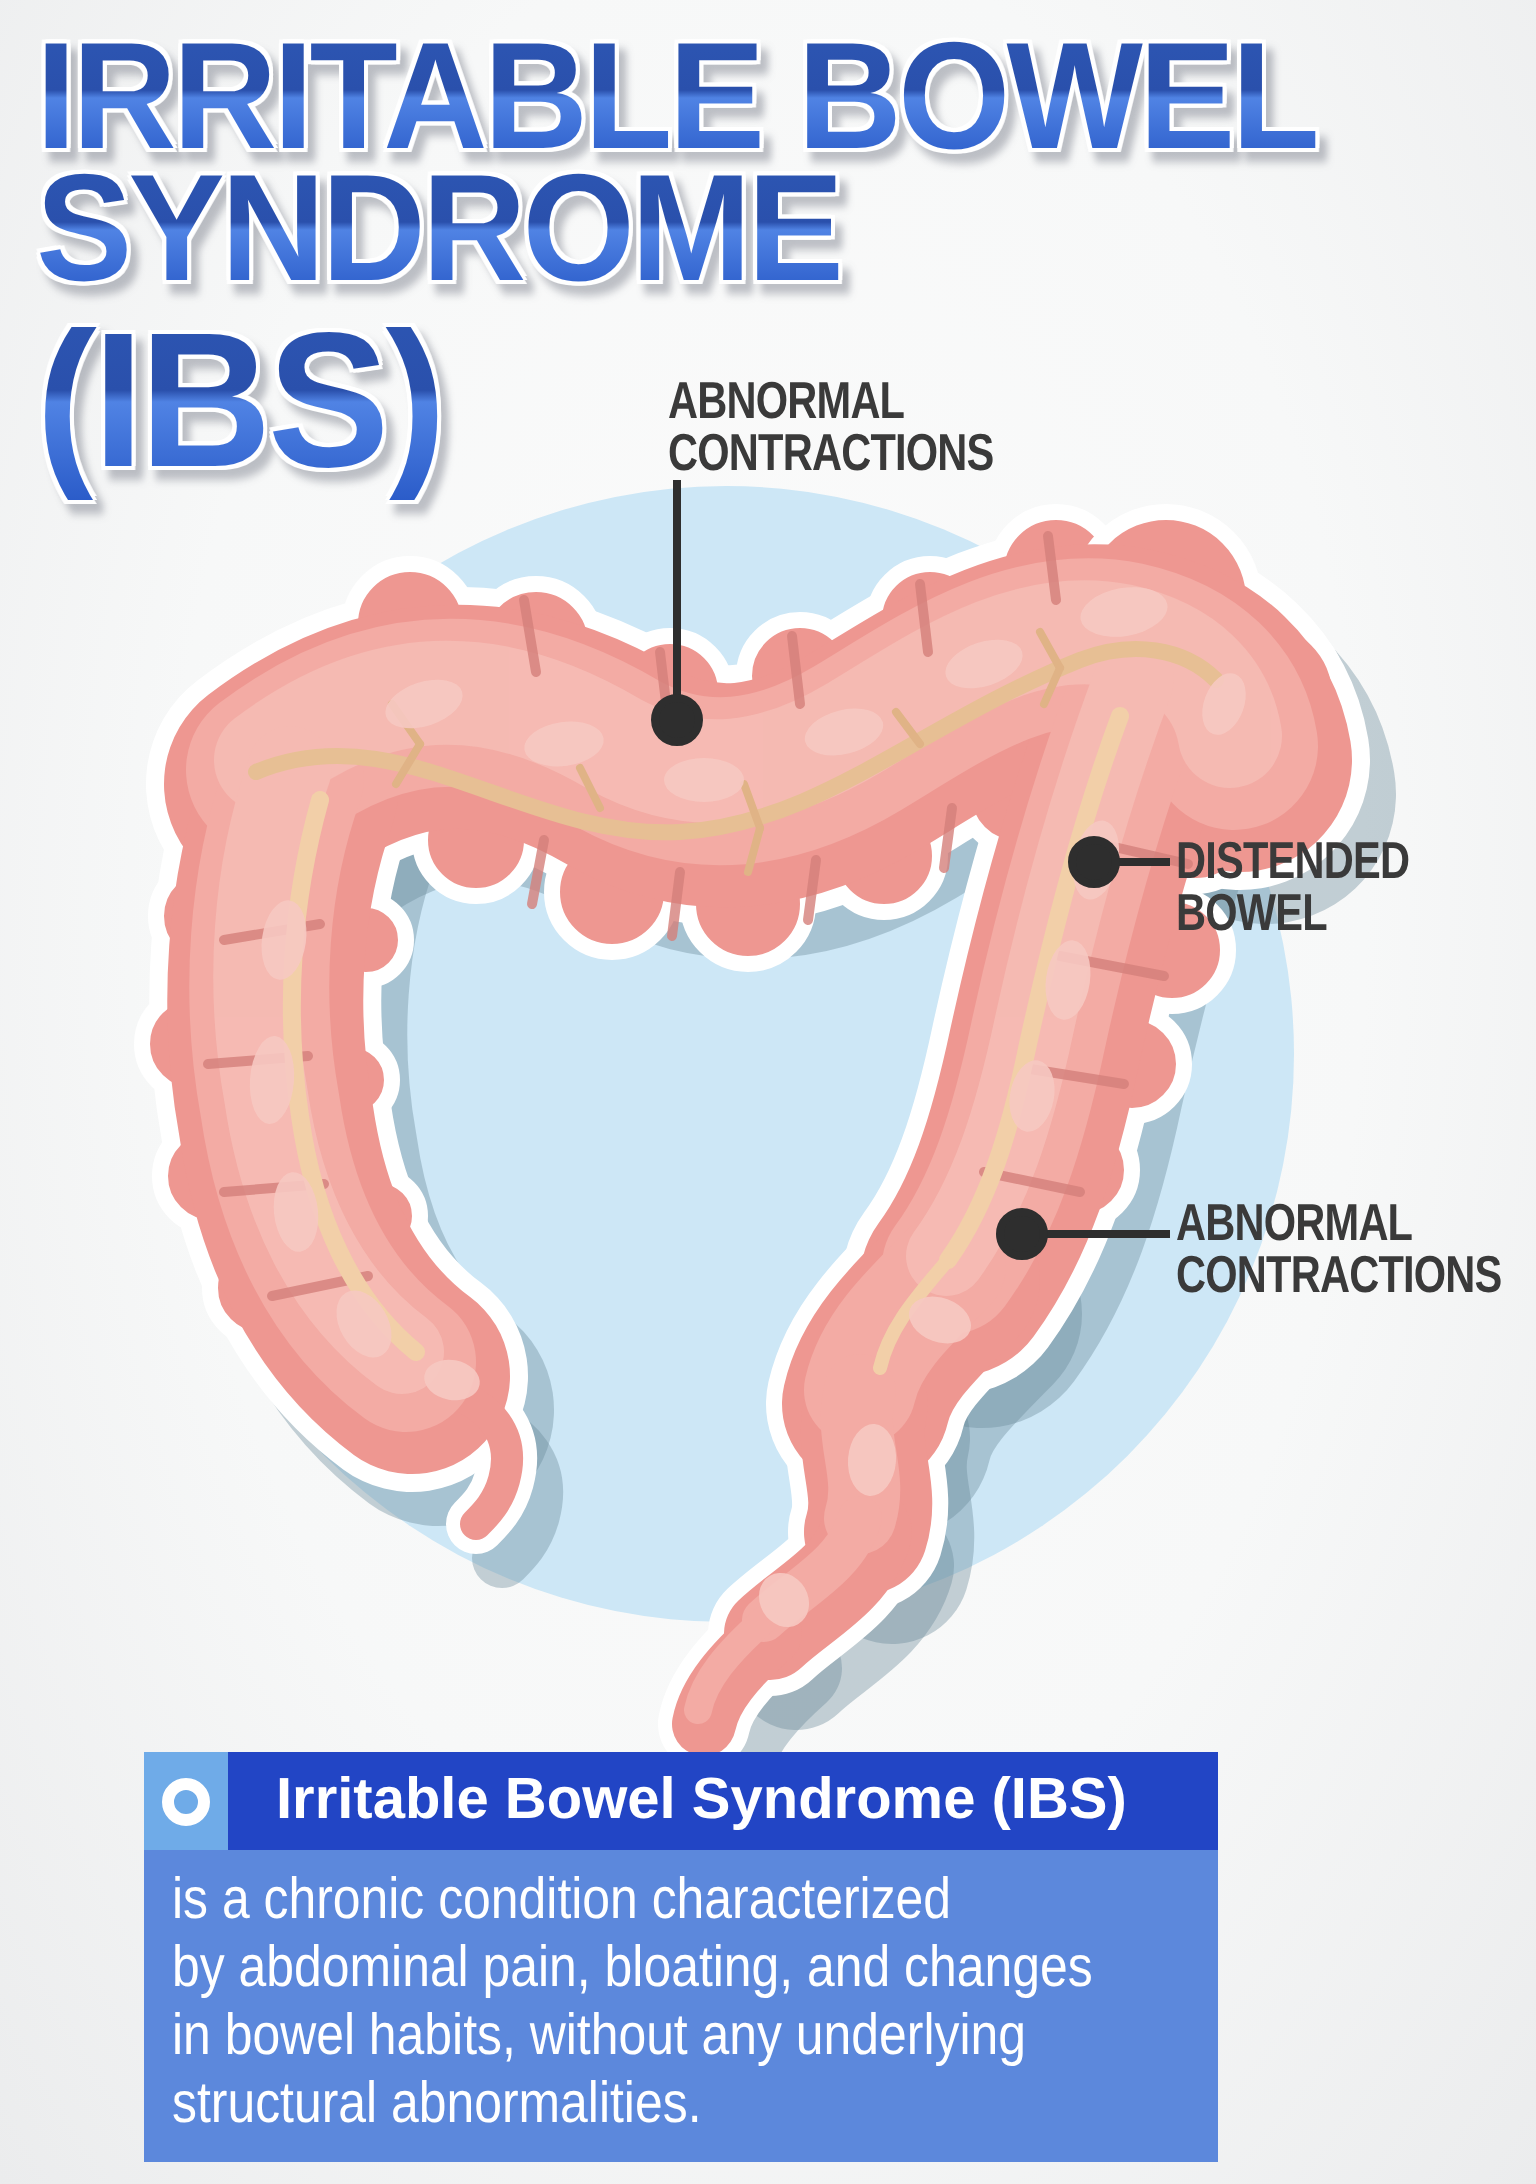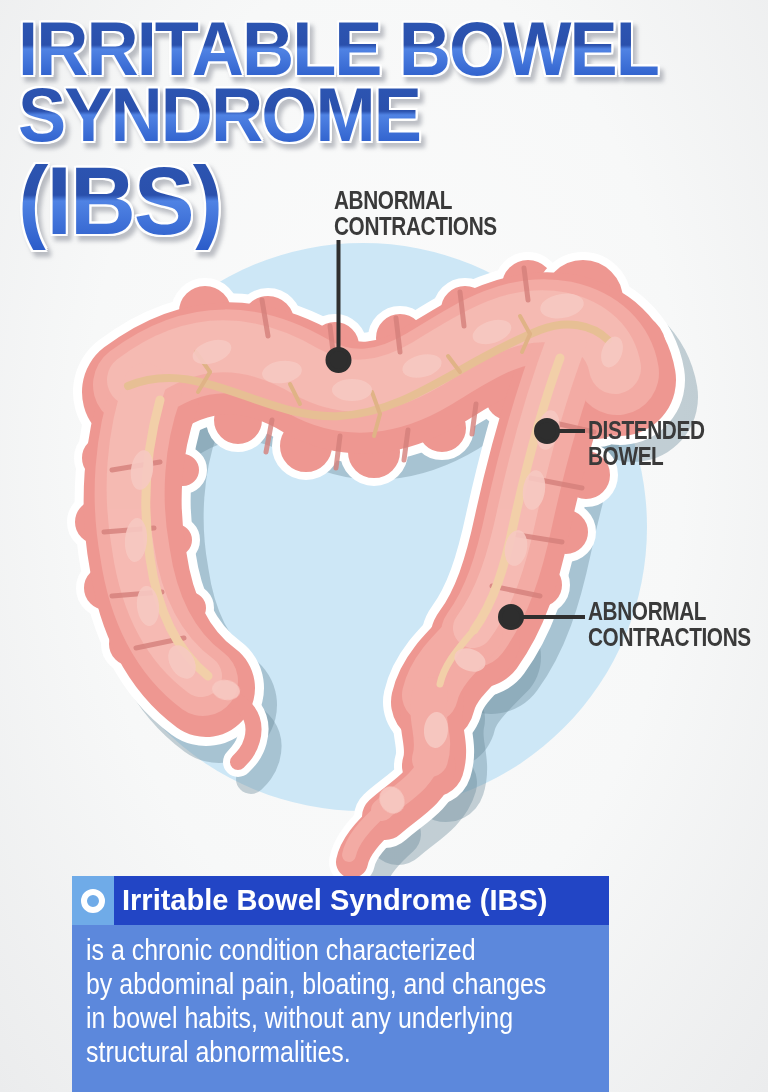--- a/index.html
+++ b/index.html
@@ -33,22 +33,22 @@
 
   svg{position:absolute;left:0;top:0;}
 
   
   .infobox{position:absolute;left:72px;top:876px;width:537px;}
   .infobox-header{display:flex;height:49px;}
   .infobox-icon-cell{width:42px;height:49px;background:#6fabe8;
         display:flex;align-items:center;justify-content:center;flex:0 0 42px;}
   .infobox-ring{width:12px;height:12px;border:6px solid #ffffff;border-radius:50%;}
   .infobox-title{flex:1;background:#2245c5;color:#ffffff;font-weight:700;
-        font-size:29px;line-height:49px;padding-left:8px;white-space:nowrap;}
-  .infobox-body{background:#5c88dc;color:#ffffff;padding:8px 14px 12px 14px;height:148px;}
+        font-size:29px;line-height:49px;padding-left:24px;white-space:nowrap;}
+  .infobox-body{background:#5c88dc;color:#ffffff;padding:8px 14px 0 14px;height:148px;}
   .infobox-body-text{font-size:29px;line-height:34px;white-space:pre-line;
         width:592px;transform:scaleX(0.86);transform-origin:left top;}
 </style>
 </head>
 <body>
 
 <svg width="768" height="1092" viewBox="0 0 768 1092">
   <defs>
     <path id="trans" d="M 138 392 C 200 345 258 352 312 384 C 352 406 392 400 432 376 C 472 352 516 320 566 330 C 598 337 616 356 620 380" fill="none"></path>
     <path id="llimb" d="M 150 396 C 132 446 128 505 138 560 C 146 615 168 660 206 688" fill="none"></path>

